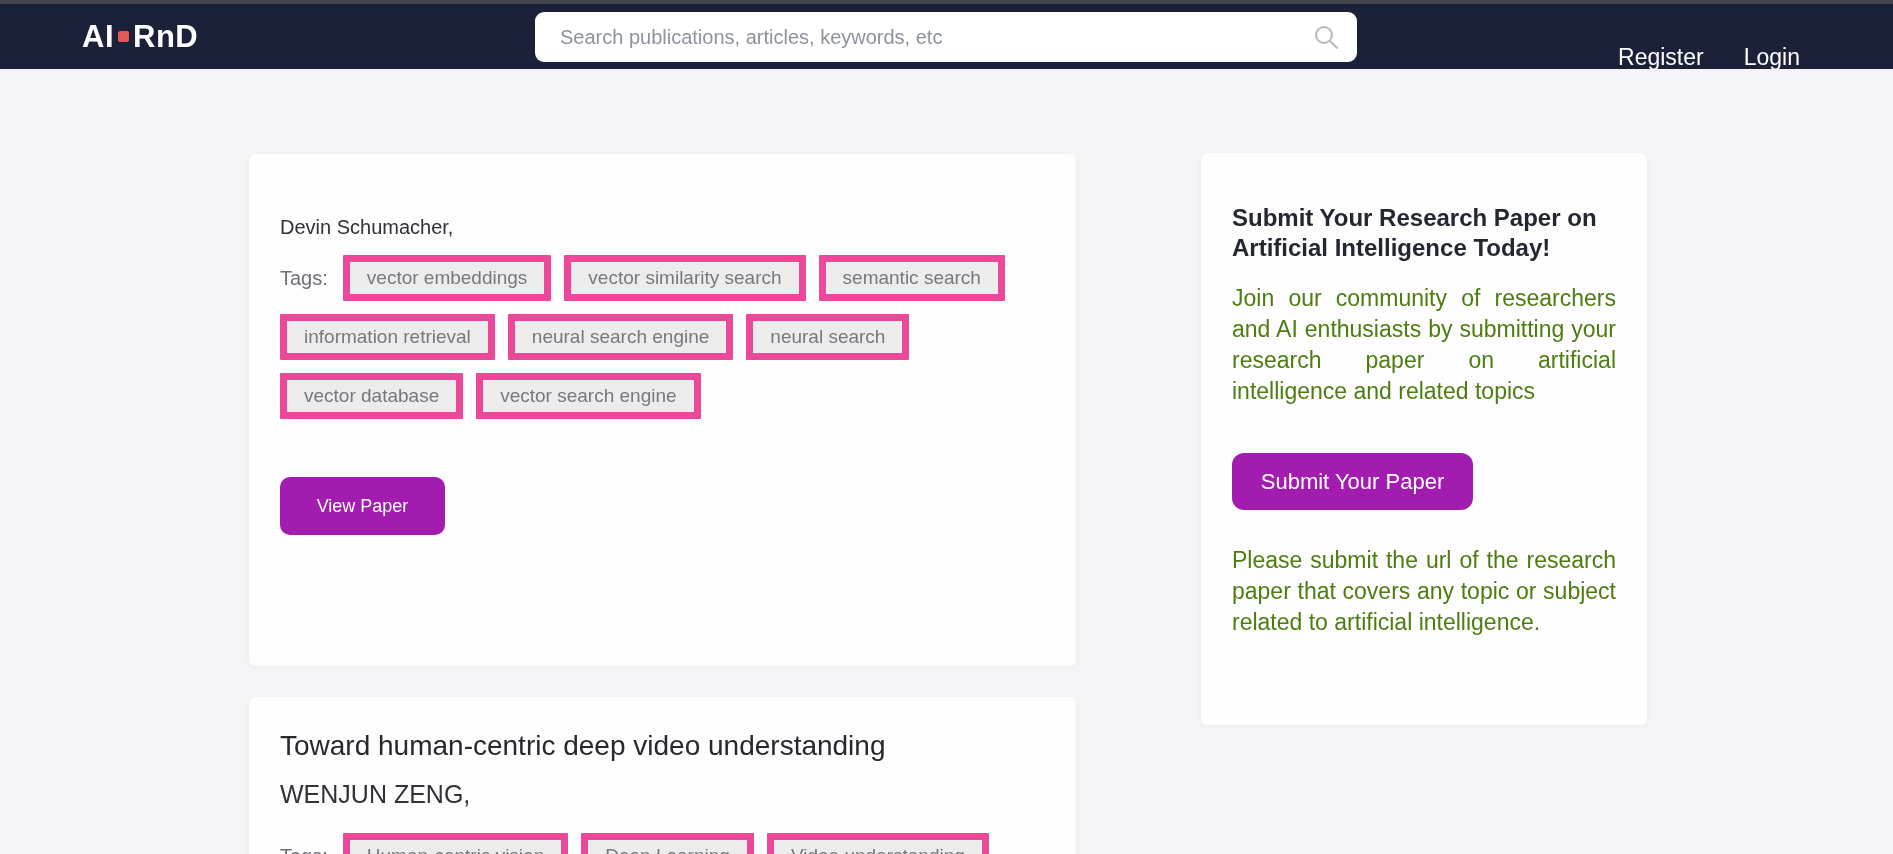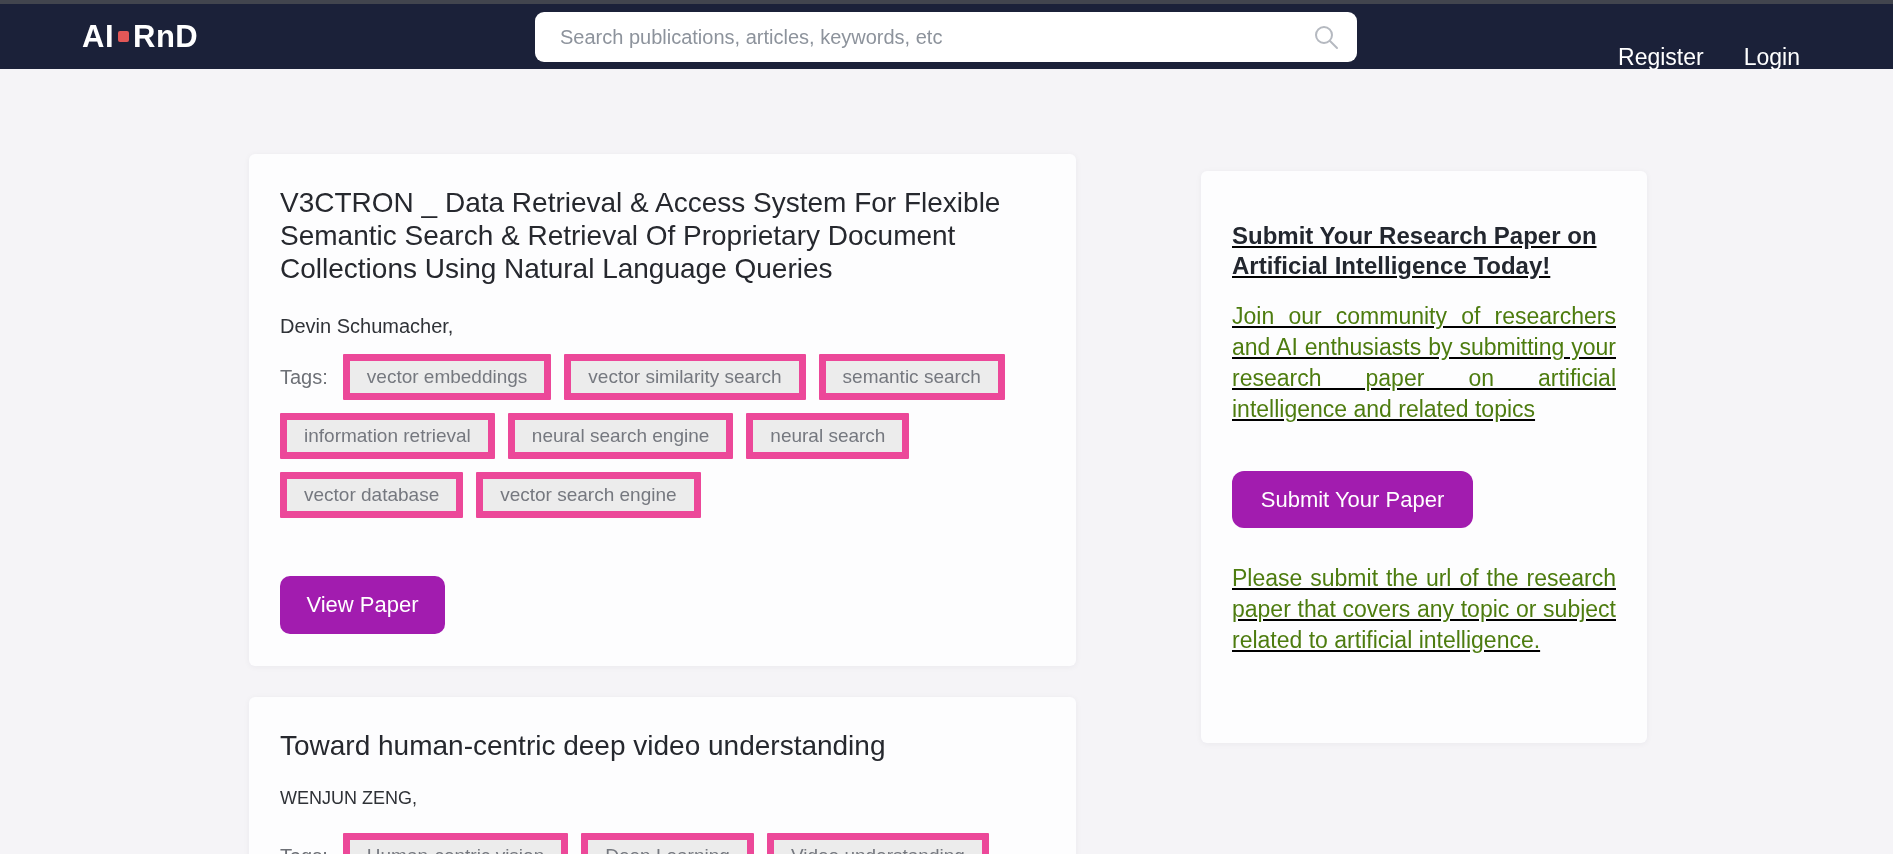--- a/index.html
+++ b/index.html
@@ -55,30 +55,30 @@
     text-decoration: none; white-space: nowrap;
   }
 
   
   .card {
     position: absolute; background: #fdfdfe; border-radius: 6px;
     box-shadow: 0 1px 6px rgba(30, 34, 60, 0.05);
   }
   .card-paper-1 { left: 249px; top: 154px; width: 827px; height: 512px; padding: 32px 31px 0; }
   .card-paper-2 { left: 249px; top: 697px; width: 827px; height: 340px; padding: 32px 31px 0; }
-  .card-submit  { left: 1201px; top: 171px; width: 446px; height: 572px; padding: 50px 31px 16px; text-decoration: underline; }
+  .card-submit  { left: 1201px; top: 153px; width: 446px; height: 572px; padding: 50px 31px 16px; }
 
   .paper-title {
     font-size: 28px; line-height: 33px; font-weight: 400; color: #26282e;
     max-width: 742px;
   }
   .paper-author {
     margin-top: 30px; font-size: 20px; color: #2f3237;
   }
-  .card-paper-2 .paper-author { margin-top: 26px; font-size: 18px; }
+  .card-paper-2 .paper-author { margin-top: 18px; font-size: 25px; }
 
   .tags-wrap {
     margin-top: 16px; max-width: 765px;
     display: flex; flex-wrap: wrap; align-items: center;
     column-gap: 13px; row-gap: 13px;
   }
   .card-paper-2 .tags-wrap { margin-top: 24px; }
   .tags-label { font-size: 20px; color: #6d7076; margin-right: 2px; }
   .tag {
     height: 40px; display: inline-flex; align-items: center;
@@ -87,21 +87,21 @@
     cursor: pointer; white-space: nowrap;
   }
 
   .btn-navy {
     display: inline-flex; align-items: center; justify-content: center;
     background: #a21caf; color: #ffffff; border: none; cursor: pointer;
     font-family: "Liberation Sans", sans-serif;
   }
   .view-paper-btn {
     margin-top: 58px; width: 165px; height: 58px; border-radius: 10px;
-    font-size: 22px;
+    font-size: 18px;
   }
   .submit-paper-btn {
     margin-top: 46px; width: 241px; height: 57px; border-radius: 12px;
     font-size: 22px;
   }
 
   
   .submit-heading {
     font-size: 24px; line-height: 30px; font-weight: 600; color: #23272f;
     max-width: 390px;
@@ -131,21 +131,20 @@
 
   <nav class="nav-links">
     <a class="nav-link">Register</a>
     <a class="nav-link">Login</a>
   </nav>
 </header>
 
 <main>
 
   <section class="card card-paper-1">
-    <h2 class="paper-title">V3CTRON _ Data Retrieval &amp; Access System For Flexible Semantic Search &amp; Retrieval Of Proprietary Document Collections Using Natural Language Queries</h2>
     <div class="paper-author">Devin Schumacher,</div>
     <div class="tags-wrap">
       <span class="tags-label">Tags:</span>
 
       <span class="tag">vector embeddings</span>
         <span class="tag">vector similarity search</span>
         <span class="tag">semantic search</span>
         <span class="tag">information retrieval</span>
         <span class="tag">neural search engine</span>
         <span class="tag">neural search</span>

